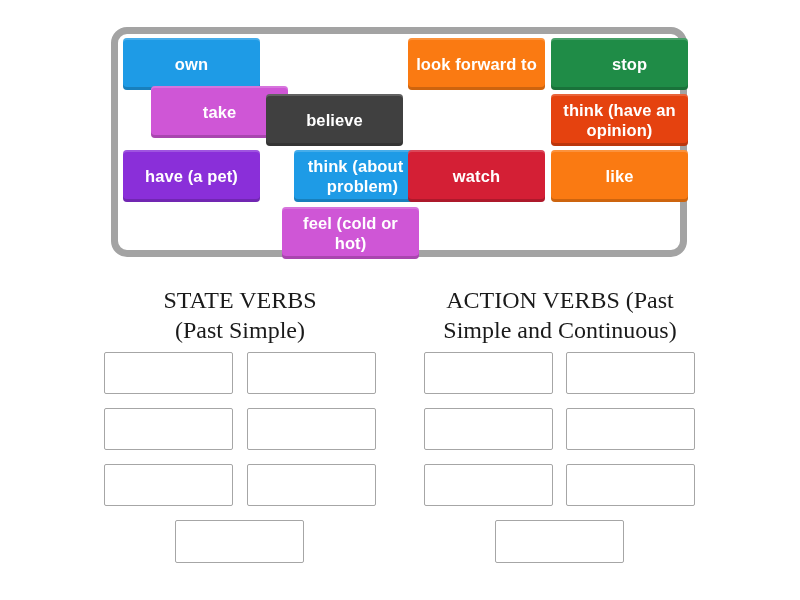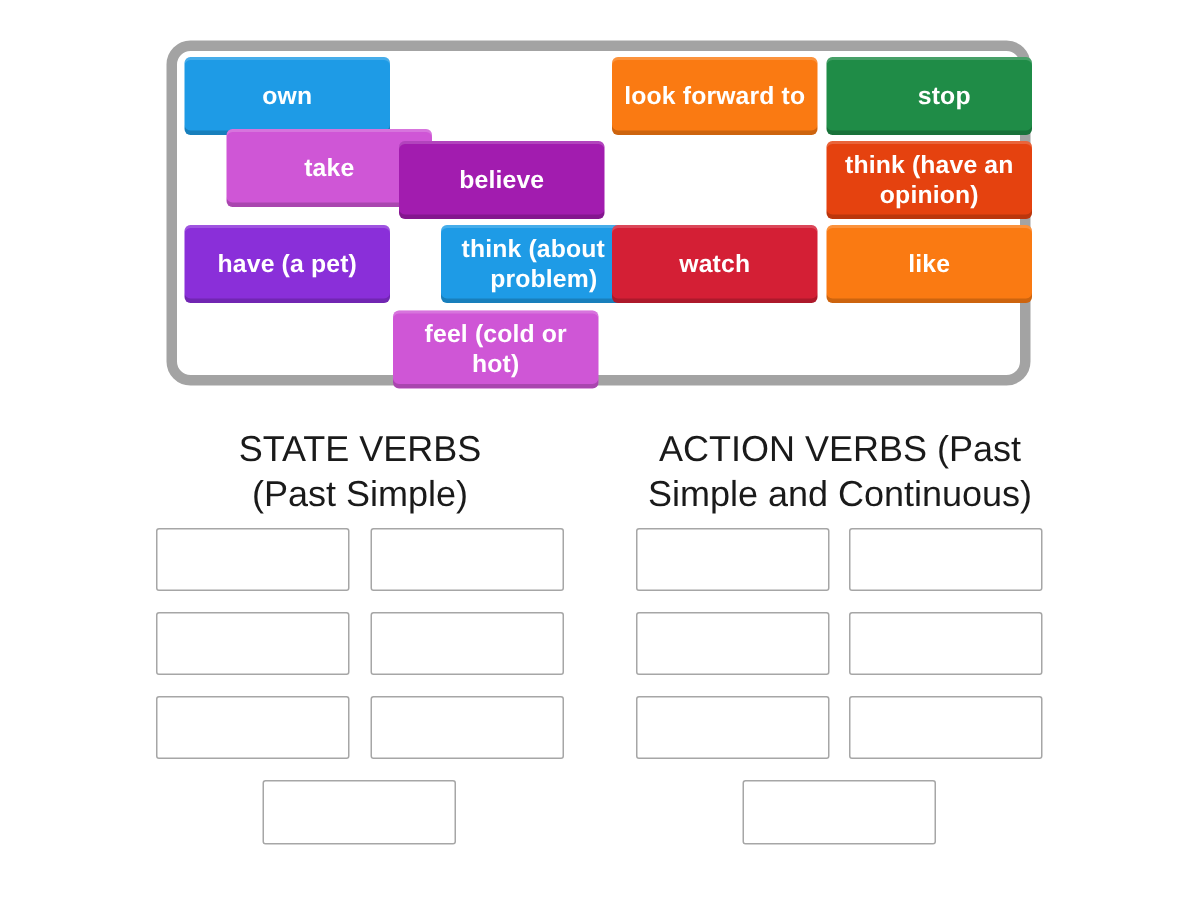--- a/index.html
+++ b/index.html
@@ -15,45 +15,45 @@
     position:absolute; width:137px; height:52px; border-radius:4px;
     color:#fff; font-weight:bold; font-size:16.5px; line-height:20px;
     display:flex; align-items:center; justify-content:center; text-align:center;
     box-sizing:border-box; padding:0 4px; cursor:pointer;
     box-shadow: inset 0 -3px 0 rgba(0,0,0,0.18), inset 0 2px 0 rgba(255,255,255,0.18);
     font-family:"Liberation Sans","DejaVu Sans",sans-serif;
     letter-spacing:0.1px;
   }
   .heading {
     position:absolute; text-align:center; color:#1a1a1a; font-size:24px; line-height:30px;
-    font-family:Liberation Sans, sans-serif; font-weight:normal;
+    font-family:Liberation Serif, serif; font-weight:normal;
   }
   .slot {
     position:absolute; width:129px; height:42px; border:1px solid #a6a6a6; border-radius:2px;
     box-sizing:border-box; background:#fff;
   }
 </style>
 </head>
 <body>
 
 <div class="bank">
   <div class="tile" style="left:5px;top:4px;background:#1e9be6;">own</div>
   <div class="tile" style="left:290px;top:4px;background:#fa7a12;">look forward to</div>
   <div class="tile" style="left:433px;top:4px;background:#1f8c47;padding-left:24px;">stop</div>
 
   <div class="tile" style="left:5px;top:52px;background:#cf56d6;margin-left:28px;">take</div>
-  <div class="tile" style="left:148px;top:60px;background:#a21caf;">believe</div>
+  <div class="tile" style="left:148px;top:60px;background:#404040;">believe</div>
   <div class="tile" style="left:433px;top:60px;background:#e5420f;">think (have an opinion)</div>
 
   <div class="tile" style="left:5px;top:116px;background:#8a2fd9;">have (a pet)</div>
   <div class="tile" style="left:148px;top:116px;background:#1e9be6;margin-left:28px;">think (about a problem)</div>
   <div class="tile" style="left:290px;top:116px;background:#d41f35;">watch</div>
   <div class="tile" style="left:433px;top:116px;background:#fa7a12;">like</div>
 
-  <div class="tile" style="left:144px;top:173px;background:#cf56d6;">feel (cold or hot)</div>
+  <div class="tile" style="left:164px;top:173px;background:#cf56d6;">feel (cold or hot)</div>
 </div>
 
 <div class="heading" style="left:90px;top:285px;width:300px;">
   <div>STATE VERBS</div>
   <div>(Past Simple)</div>
 </div>
 <div class="slot" style="left:104px;top:352px;"></div>
 <div class="slot" style="left:247px;top:352px;"></div>
 <div class="slot" style="left:104px;top:408px;"></div>
 <div class="slot" style="left:247px;top:408px;"></div>

